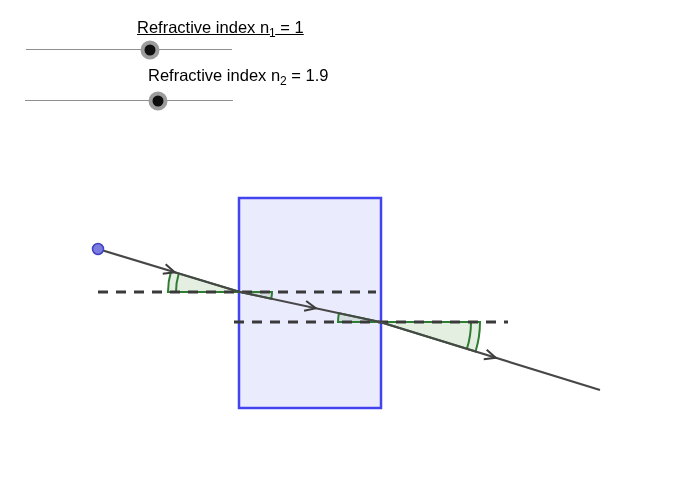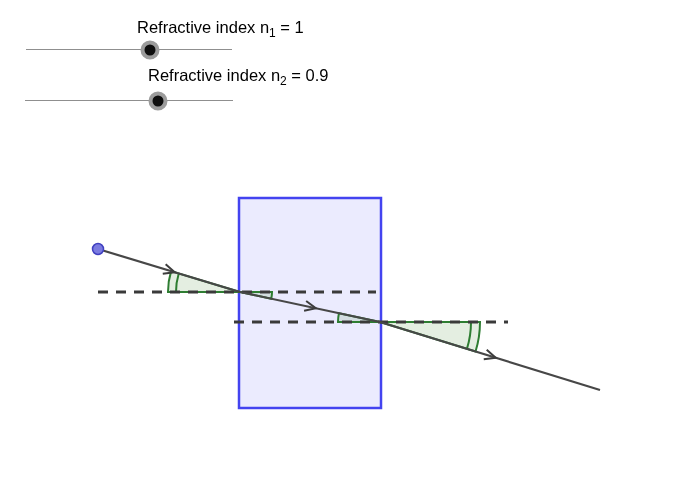--- a/index.html
+++ b/index.html
@@ -36,25 +36,25 @@
     border: 4px solid #9c9c9c;
     box-sizing: content-box;
     transform: translate(-50%, -50%);
     cursor: pointer;
   }
   svg { position: absolute; left: 0; top: 0; }
 </style>
 </head>
 <body>
 
-<div class="slider-label" style="left: 137px; top: 17px;"><span>Refractive index n</span><sub>1</sub><span> = 1</span></div>
+<div class="slider-label" style="left: 137px; top: 17px; text-decoration: underline;"><span>Refractive index n</span><sub>1</sub><span> = 1</span></div>
 <div class="slider-track" style="left: 26px; top: 49px; width: 206px;"></div>
 <div class="slider-handle" style="left: 150px; top: 49.5px;"></div>
 
-<div class="slider-label" style="left: 148px; top: 65px;"><span>Refractive index n</span><sub>2</sub><span> = 0.9</span></div>
+<div class="slider-label" style="left: 148px; top: 65px;"><span>Refractive index n</span><sub>2</sub><span> = 1.9</span></div>
 <div class="slider-track" style="left: 25px; top: 100px; width: 208px;"></div>
 <div class="slider-handle" style="left: 158px; top: 100.5px;"></div>
 
 <svg width="700" height="500" viewBox="0 0 700 500">
   <rect x="239" y="198" width="142" height="210" fill="rgba(102,102,245,0.13)" stroke="#4343f0" stroke-width="2.5"></rect>
   <path d="M 240 292 L 168 292 A 72 72 0 0 1 171.09016277959313 271.13293661635566 Z" fill="rgba(90,150,70,0.16)" stroke="#2e7d32" stroke-width="2"></path>
   <path d="M 240 292 L 272 292 A 32 32 0 0 1 271.2896772504771 298.70493083938794 Z" fill="rgba(90,150,70,0.16)" stroke="#2e7d32" stroke-width="2"></path>
   <path d="M 380 322 L 338 322 A 42 42 0 0 1 338.9322986087488 313.1997782733033 Z" fill="rgba(90,150,70,0.16)" stroke="#2e7d32" stroke-width="2"></path>
   <path d="M 380 322 L 480 322 A 100 100 0 0 1 475.54026409829015 351.53062708492604 Z" fill="rgba(90,150,70,0.16)" stroke="#2e7d32" stroke-width="2"></path>
   <path d="M 176 292 A 64 64 0 0 1 178.74681135963834 273.4514992145384" fill="none" stroke="#2e7d32" stroke-width="2"></path>

